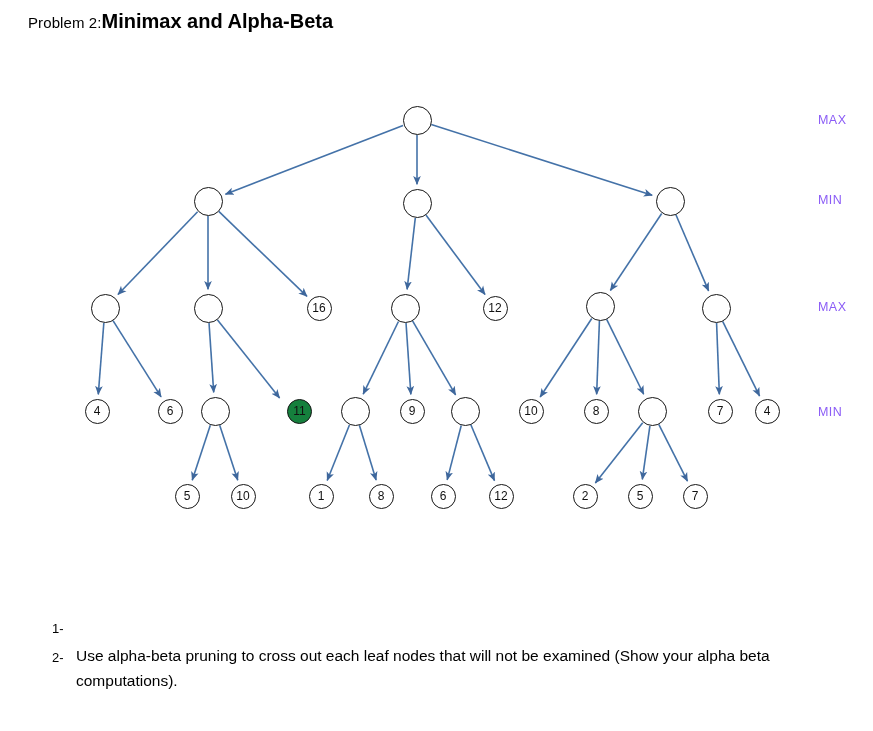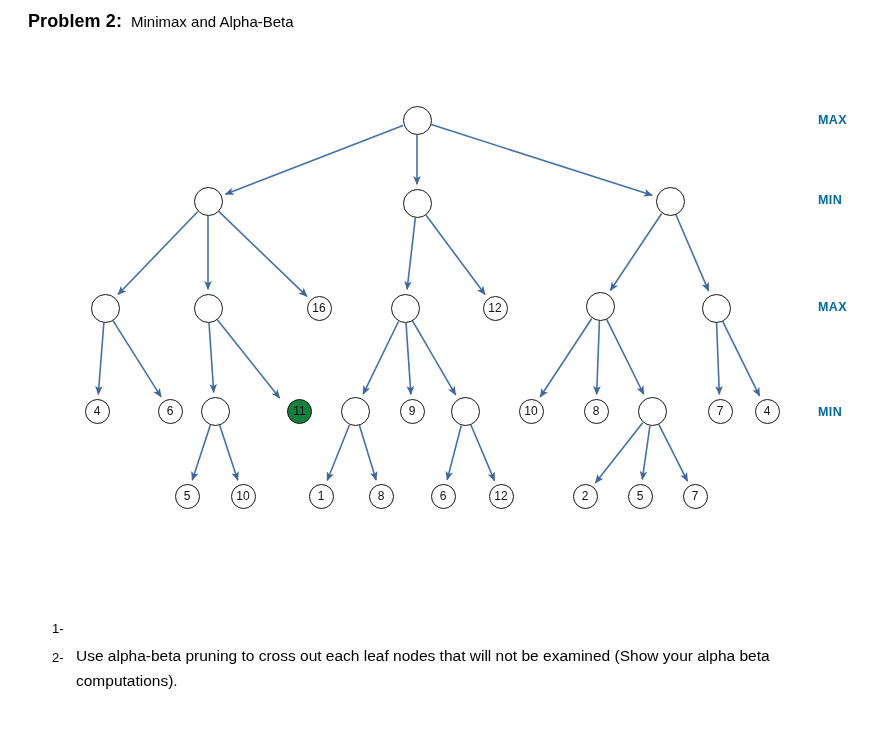--- a/index.html
+++ b/index.html
@@ -24,28 +24,27 @@
   
   .title-row {
     position: absolute;
     left: 28px;
     top: 10px;
     white-space: nowrap;
     font-size: 16.5px;
     line-height: 22px;
   }
   .title-label {
-    font-weight: bold;
-    font-size: 18px;
-    letter-spacing: 0.1px;
-  }
-  .title-text {
     font-weight: normal;
     font-size: 15px;
-    margin-left: 9px;
+    letter-spacing: 0.1px;
+  }
+  .title-text {
+    font-weight: bold;
+    font-size: 20px;
   }
   
   #tree-canvas {
     position: absolute;
     left: 0;
     top: 0;
     width: 873px;
     height: 731px;
   }
   #tree-svg {
@@ -73,23 +72,22 @@
   }
   .node-leaf {
     width: 25px;
     height: 25px;
     font-size: 12px;
   }
   .level-label {
     position: absolute;
     font-size: 12.5px;
     letter-spacing: 0.45px;
-    color: #0369a1;
+    color: #8b5cf6;
     white-space: nowrap;
-    font-weight: bold;
   }
   
   .instructions {
     position: absolute;
     left: 52px;
     top: 614px;
     width: 790px;
   }
   .instr-item {
     display: flex;

